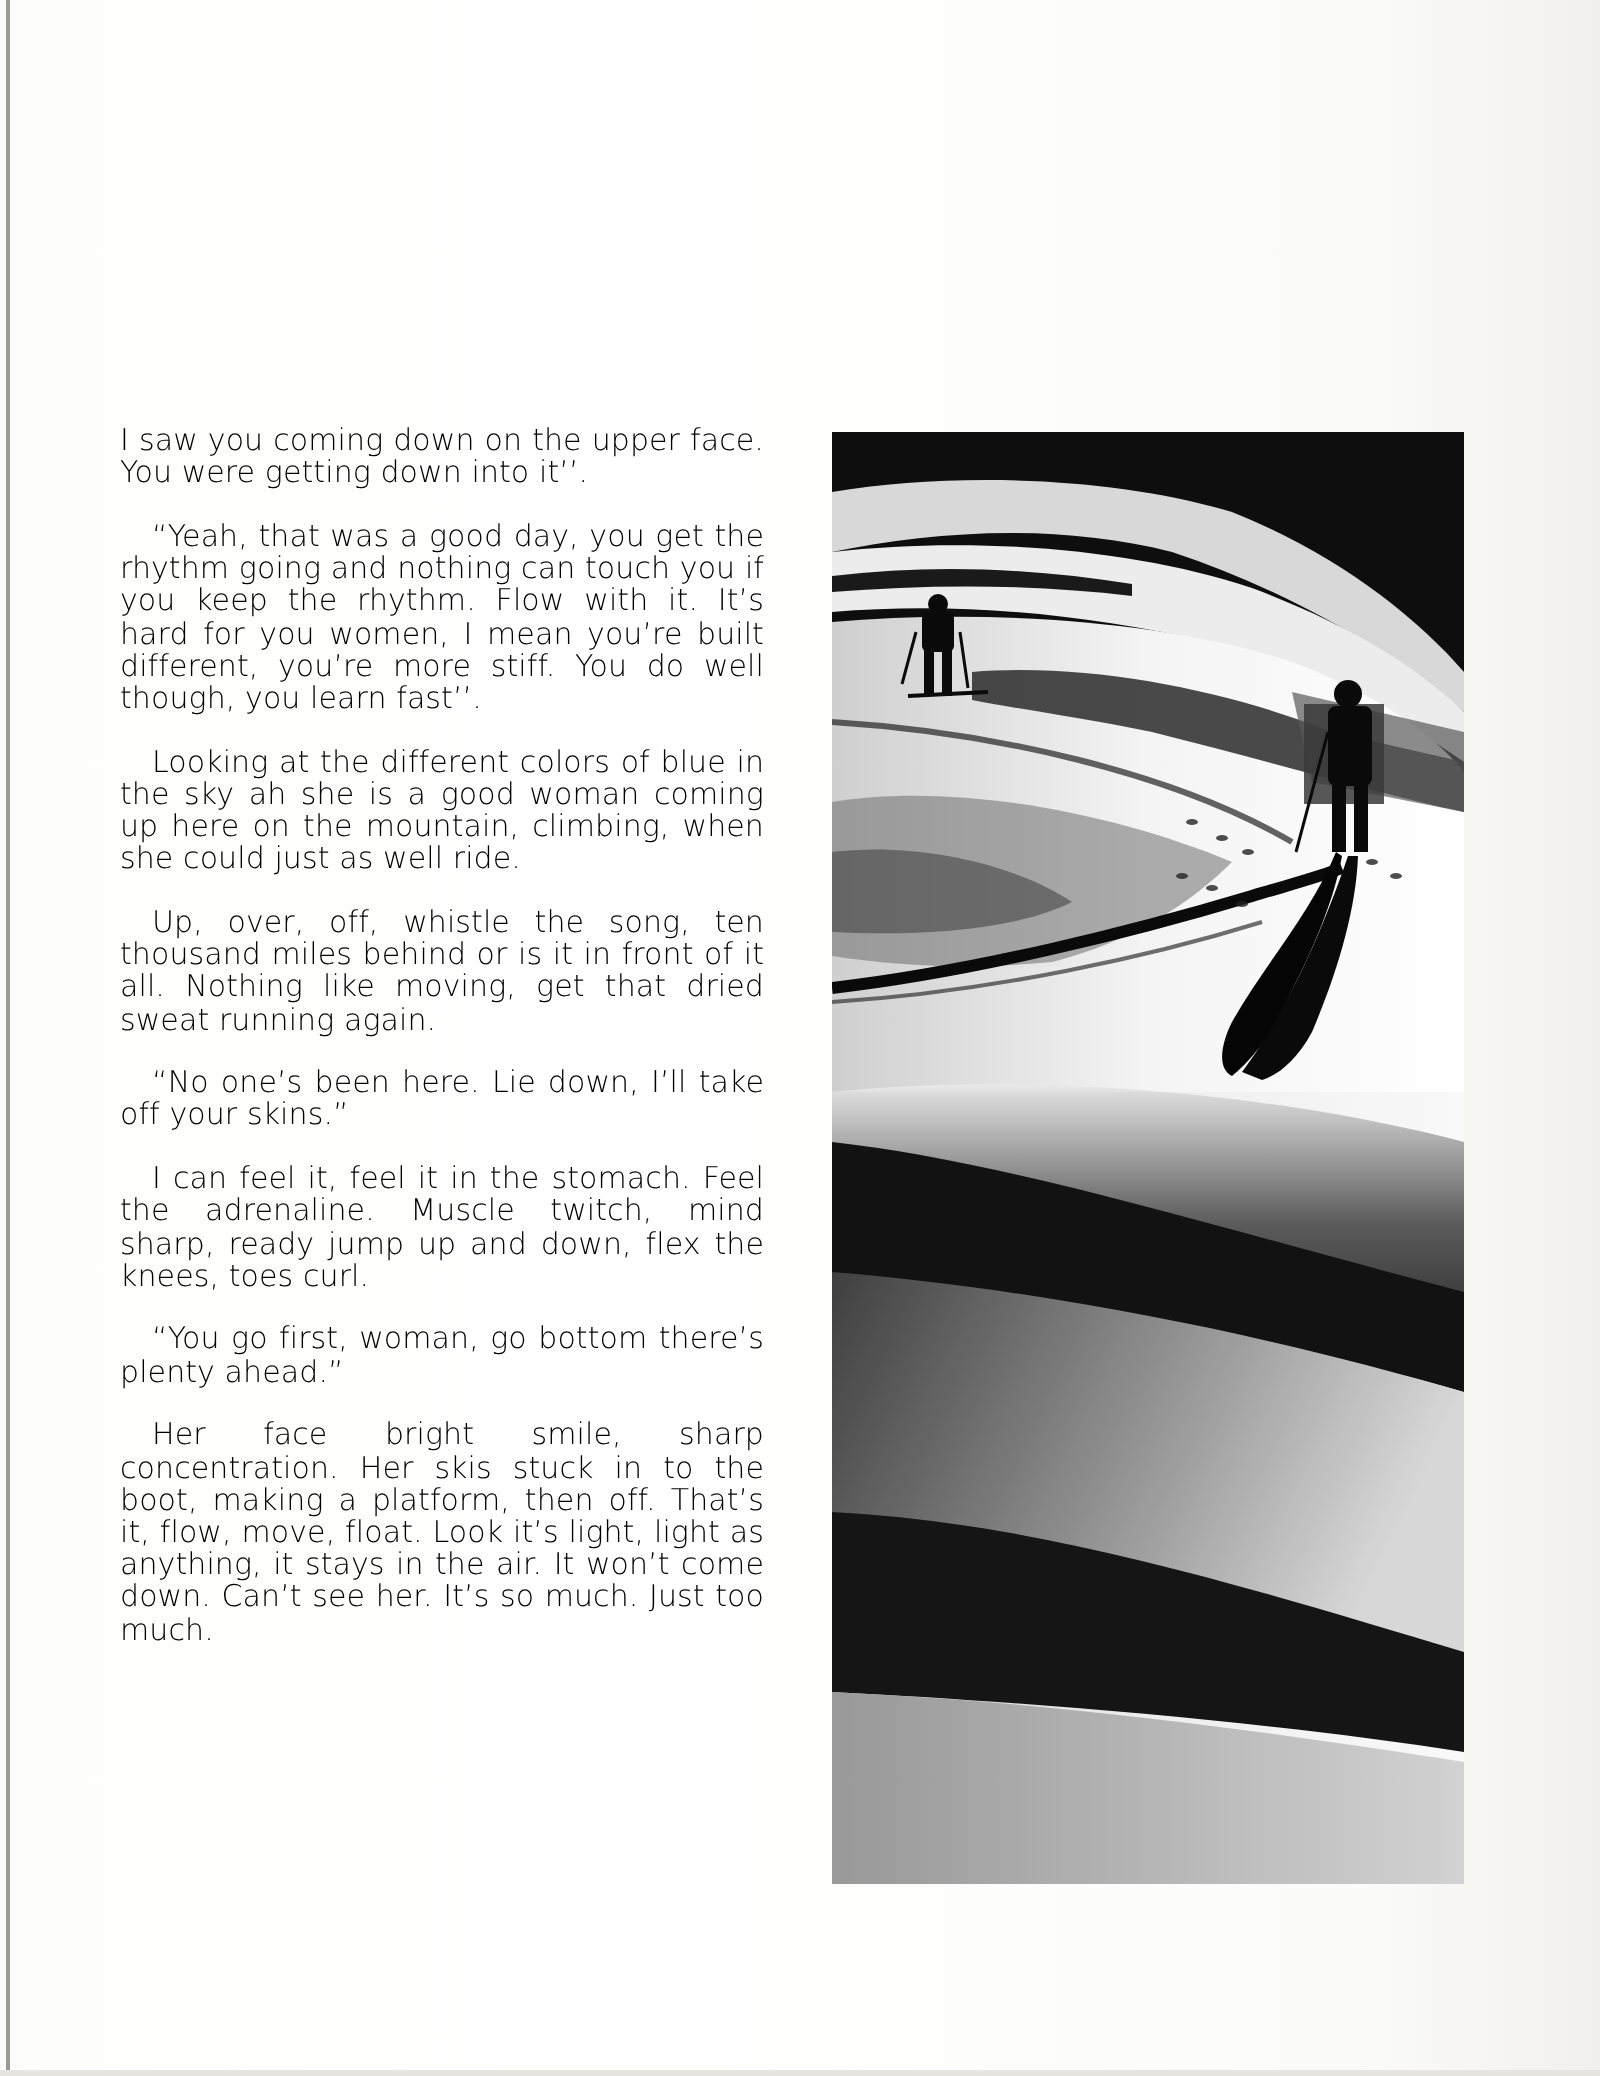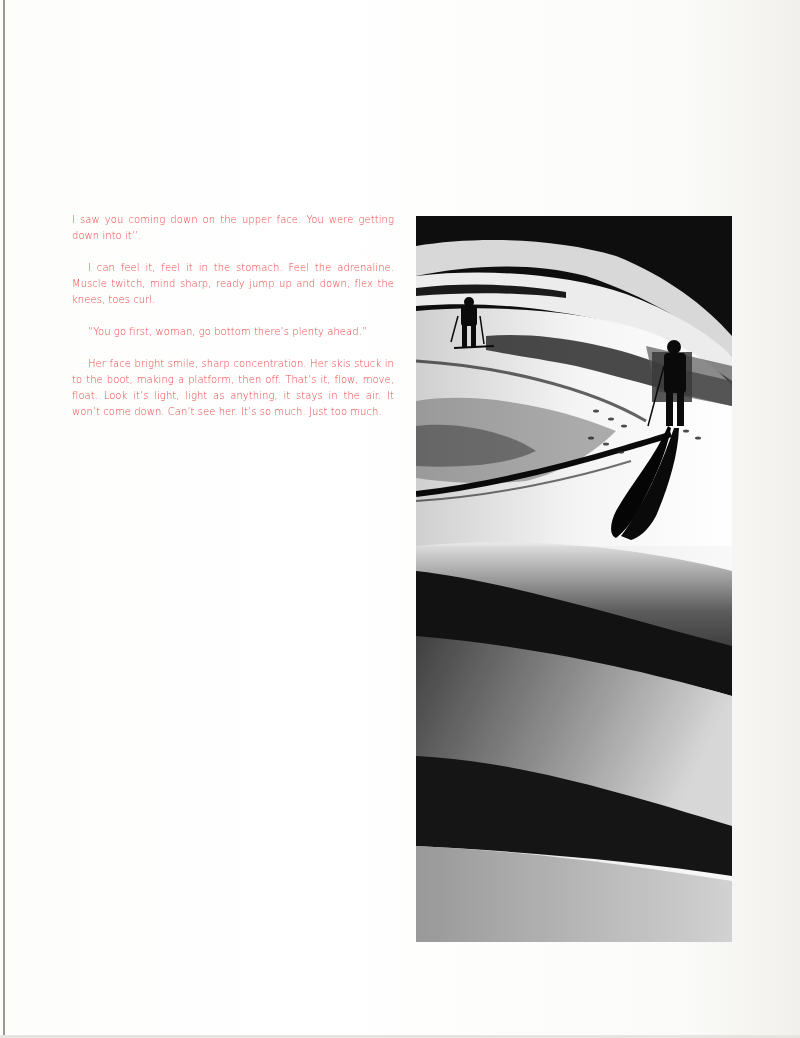--- a/index.html
+++ b/index.html
@@ -25,27 +25,27 @@
     .page-edge-bottom {
       position: absolute;
       left: 0;
       bottom: 0;
       width: 800px;
       height: 3px;
       background: #e6e5e0;
     }
     .text-column {
       position: absolute;
-      left: 72px;
+      left: 60px;
       top: 212px;
       width: 322px;
       font-family: "DejaVu Sans", sans-serif;
-      font-size: 10px;
+      font-size: 15px;
       line-height: 16.2px;
-      color: #ef4444;
+      color: #000000;
       text-align: justify;
       font-weight: 300;
       letter-spacing: 0.05px;
     }
     .para {
       margin: 0 0 15.5px 0;
       text-indent: 16px;
     }
     .para.first {
       text-indent: 0;
@@ -64,20 +64,24 @@
     }
   </style>
 </head>
 <body>
 
 <div class="page-edge-left"></div>
 <div class="page-edge-bottom"></div>
 
 <div class="text-column">
   <p class="para first">I saw you coming down on the upper face. You were getting down into it’’.</p>
+  <p class="para">“Yeah, that was a good day, you get the rhythm going and nothing can touch you if you keep the rhythm. Flow with it. It’s hard for you women, I mean you’re built different, you’re more stiff. You do well though, you learn fast’’.</p>
+  <p class="para">Looking at the different colors of blue in the sky ah she is a good woman coming up here on the mountain, climbing, when she could just as well ride.</p>
+  <p class="para">Up, over, off, whistle the song, ten thousand miles behind or is it in front of it all. Nothing like moving, get that dried sweat running again.</p>
+  <p class="para">“No one’s been here. Lie down, I’ll take off your skins.”</p>
   <p class="para">I can feel it, feel it in the stomach. Feel the adrenaline. Muscle twitch, mind sharp, ready jump up and down, flex the knees, toes curl.</p>
   <p class="para">“You go first, woman, go bottom there’s plenty ahead.”</p>
   <p class="para">Her face bright smile, sharp concentration. Her skis stuck in to the boot, making a platform, then off. That’s it, flow, move, float. Look it’s light, light as anything, it stays in the air. It won’t come down. Can’t see her. It’s so much. Just too much.</p>
 </div>
 
 <div class="photo" title="Black-and-white photograph of two ski tourers climbing a snow slope with long shadows, rolling snow drifts below">
   <svg width="316" height="726" viewBox="0 0 316 726" xmlns="http://www.w3.org/2000/svg">
     <defs>
       <linearGradient id="snowA" x1="0" y1="0" x2="1" y2="0">
         <stop offset="0" stop-color="#cfcfcf"></stop>

